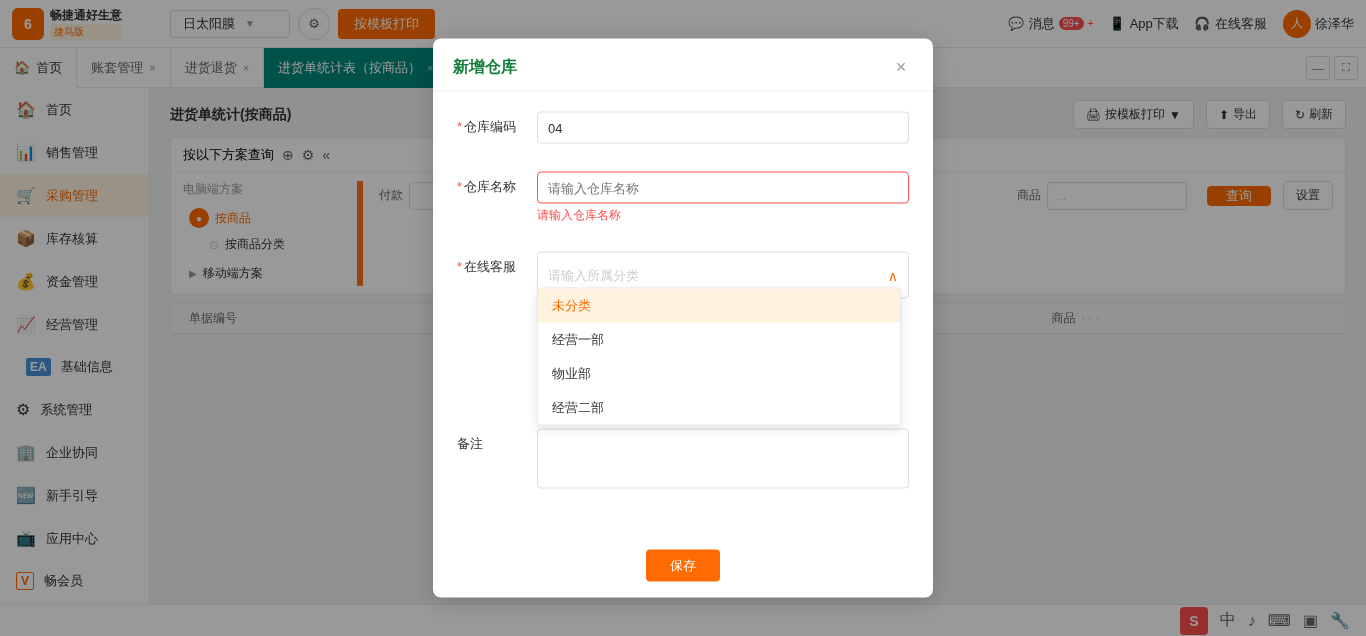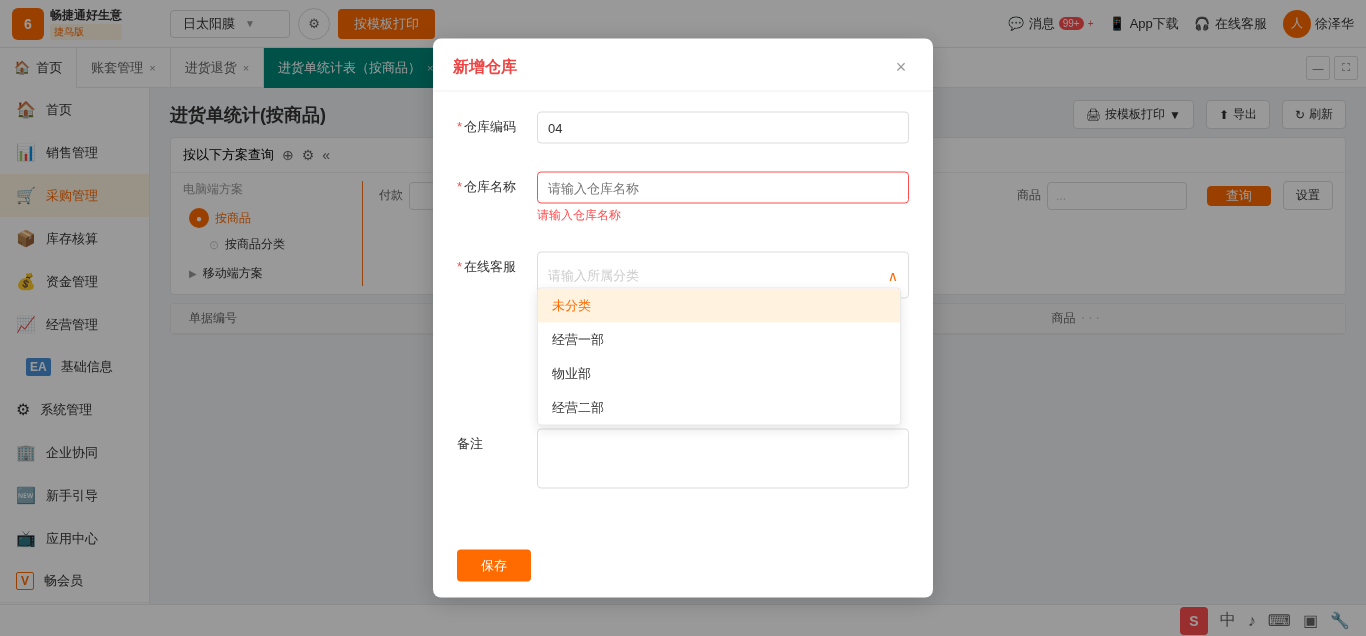--- a/index.html
+++ b/index.html
@@ -152,21 +152,21 @@
       flex-direction: column;
       overflow: hidden;
       position: relative;
     }
 
     
     .page-header {
       padding: 12px 20px 8px 20px;
       display: flex; align-items: center; justify-content: space-between;
     }
-    .page-title { font-size: 18px; font-weight: bold; color: #333; }
+    .page-title { font-size: 14px; font-weight: bold; color: #333; }
     .page-actions { display: flex; align-items: center; gap: 12px; }
     .action-btn {
       display: flex; align-items: center; gap: 4px;
       padding: 5px 12px; border: 1px solid #ddd;
       border-radius: 4px; background: #fff;
       cursor: pointer; font-size: 12px; color: #333;
     }
     .action-btn.orange {
       background: #ff6b00; color: #fff; border-color: #ff6b00;
       padding: 0 18px; font-size: 13px;
@@ -189,21 +189,21 @@
 
     .query-body {
       display: flex;
       padding: 8px 12px;
       gap: 16px;
     }
 
     
     .scheme-panel {
       width: 180px;
-      border-right: 1px solid #f97316;
+      border-right: 6px solid #f97316;
       padding-right: 12px;
     }
     .scheme-label { font-size: 12px; color: #999; margin-bottom: 6px; }
     .scheme-tree-item {
       display: flex; align-items: center; gap: 6px;
       padding: 4px 6px; cursor: pointer; font-size: 12px; color: #333;
       border-radius: 3px;
     }
     .scheme-tree-item.active { color: #ff6b00; }
     .scheme-tree-icon { font-size: 10px; color: #999; }
@@ -268,21 +268,21 @@
       border-radius: 8px;
       width: 500px;
       z-index: 200;
       box-shadow: 0 4px 24px rgba(0,0,0,0.18);
     }
     .modal-header {
       display: flex; align-items: center; justify-content: space-between;
       padding: 16px 20px 12px 20px;
       border-bottom: 1px solid #f0f0f0;
     }
-    .modal-title { font-size: 16px; font-weight: bold; color: #ef4444; }
+    .modal-title { font-size: 16px; font-weight: bold; color: #15803d; }
     .modal-close {
       cursor: pointer; font-size: 18px; color: #999;
       width: 24px; height: 24px;
       display: flex; align-items: center; justify-content: center;
     }
     .modal-body {
       padding: 20px 24px;
     }
     .form-row {
       display: flex; align-items: flex-start;
@@ -341,21 +341,21 @@
     .dropdown-item.selected { background: #fff3e0; color: #ff6b00; }
 
     .form-textarea {
       width: 100%;
       border: 1px solid #ddd; border-radius: 4px;
       padding: 6px 10px; font-size: 13px; color: #333;
       outline: none; resize: none; height: 60px;
     }
 
     .modal-footer {
-      display: flex; align-items: center; justify-content: flex-start;
+      display: flex; align-items: center; justify-content: center;
       padding: 10px 24px 16px 24px;
       gap: 10px;
     }
     .btn-save {
       background: #ff6b00; color: #fff; border: none;
       padding: 7px 24px; border-radius: 4px;
       cursor: pointer; font-size: 13px;
     }
 
     

